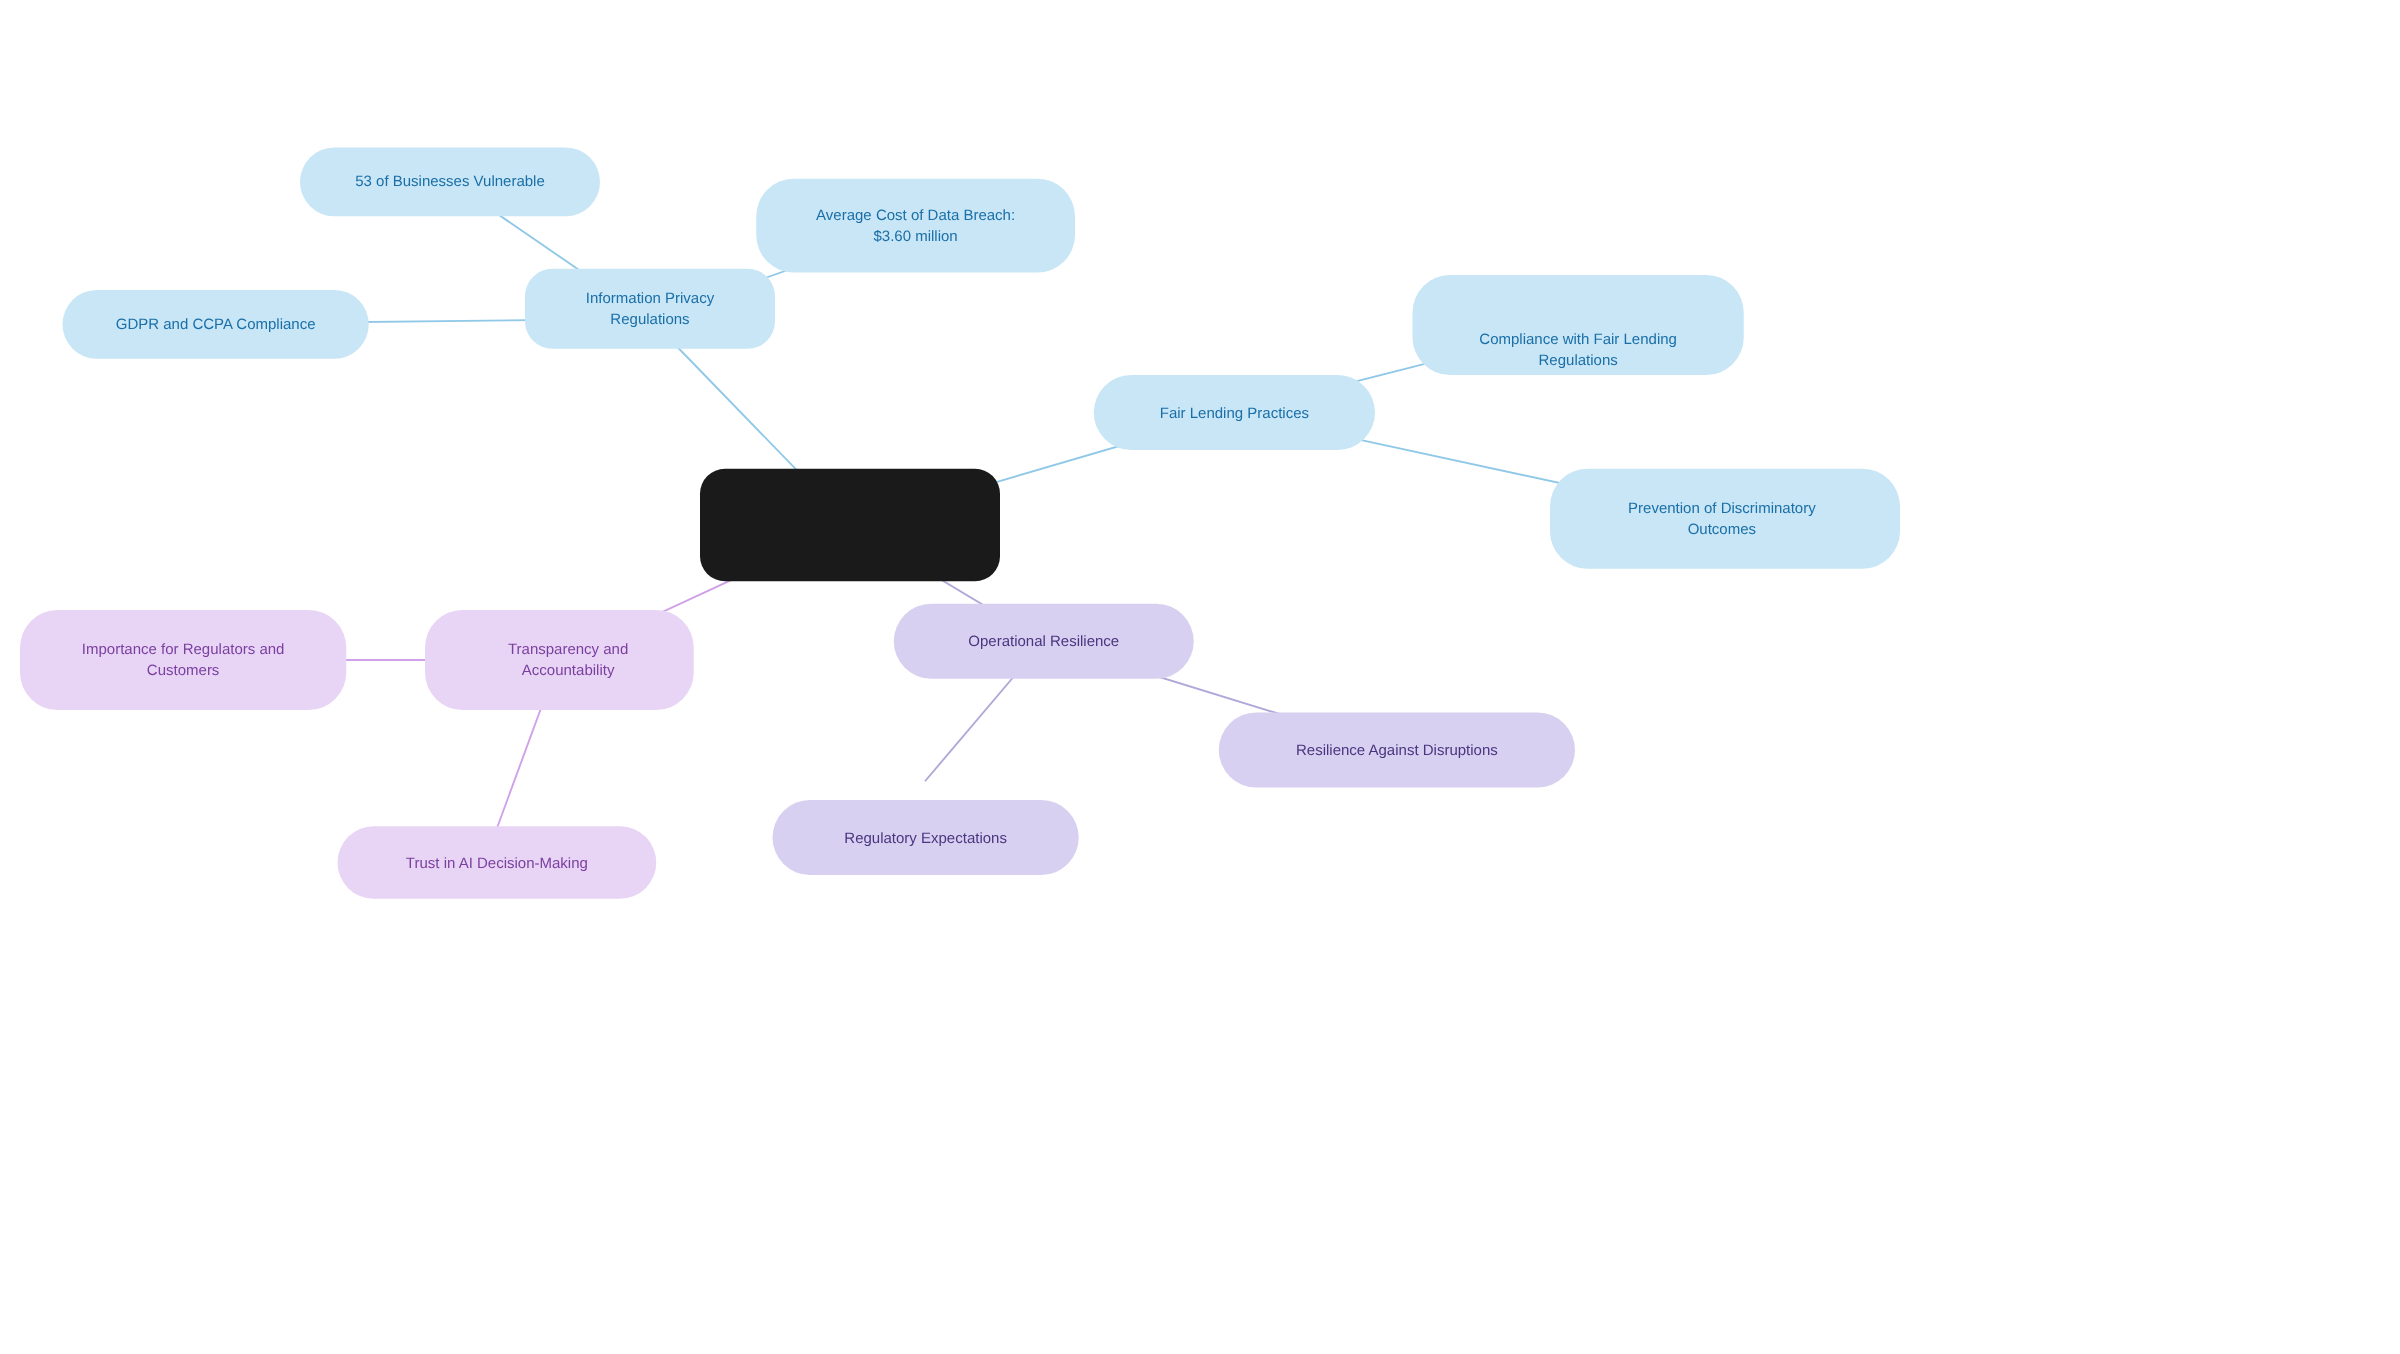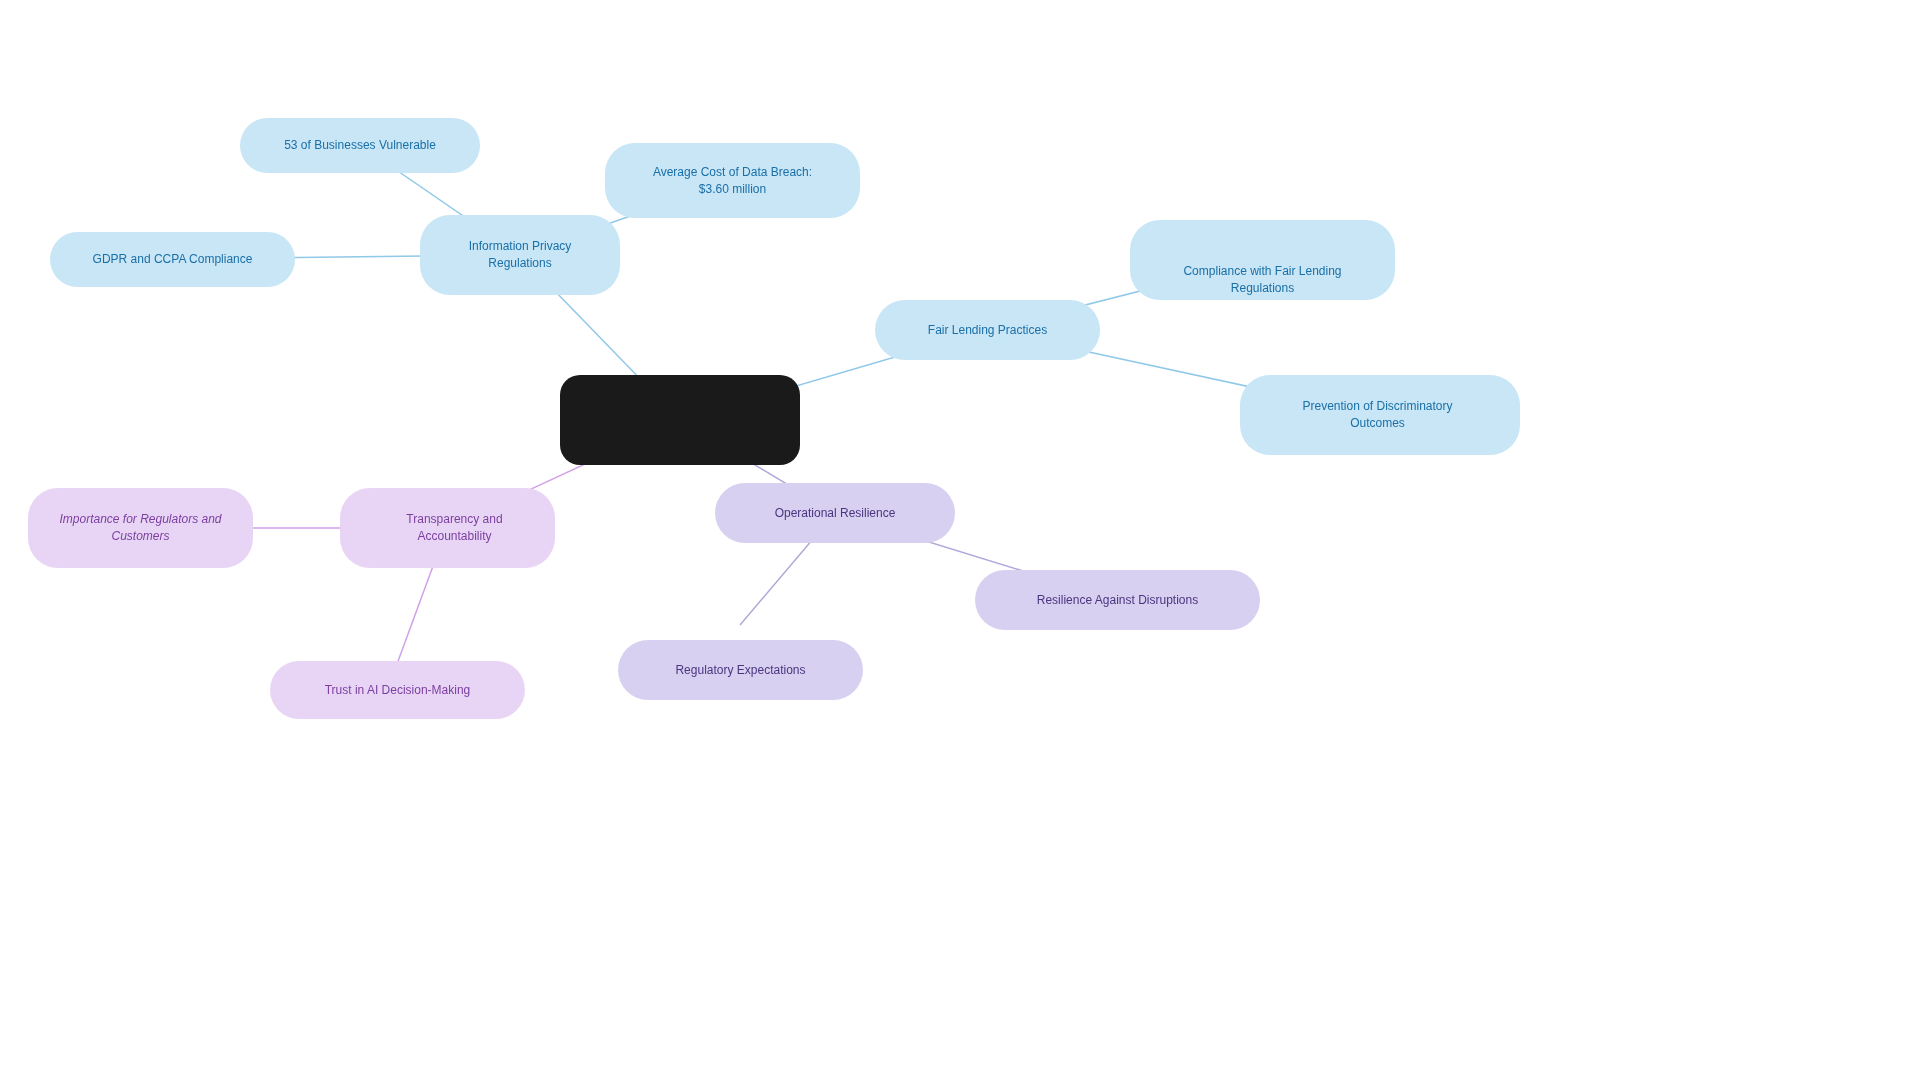--- a/index.html
+++ b/index.html
@@ -76,21 +76,21 @@
       <line x1="447" y1="528" x2="397" y2="664" stroke="#d0a0e8" stroke-width="1.5"></line>
       <line x1="680" y1="420" x2="835" y2="513" stroke="#b0a8d8" stroke-width="1.5"></line>
       <line x1="835" y1="513" x2="740" y2="625" stroke="#b0a8d8" stroke-width="1.5"></line>
       <line x1="835" y1="513" x2="1117" y2="600" stroke="#b0a8d8" stroke-width="1.5"></line>
     </svg>
 
   <div class="node node-center" id="node-center" style="left:560px; top:375px; width:240px; height:90px;">
     <span style="white-space:pre-line;"></span>
   </div>
 
-  <div class="node node-blue" id="node-info-privacy" style="left:420px; top:215px; width:200px; height:80px;">
+  <div class="node node-blue" id="node-info-privacy" style="left:420px; top:215px; width:200px; height:64px;border-radius:22px;">
     <span style="white-space:pre-line;">Information Privacy
 Regulations</span>
   </div>
   <div class="node node-blue" style="left:240px; top:118px; width:240px; height:55px;">
     <span>53 of Businesses Vulnerable</span>
   </div>
   <div class="node node-blue" style="left:50px; top:232px; width:245px; height:55px;">
     <span>GDPR and CCPA Compliance</span>
   </div>
   <div class="node node-blue" style="left:605px; top:143px; width:255px; height:75px;">
@@ -106,21 +106,21 @@
   </div>
   <div class="node node-blue" style="left:1240px; top:375px; width:280px; height:80px;padding-left:17px;">
     <span style="white-space:pre-line;">Prevention of Discriminatory
 Outcomes</span>
   </div>
 
   <div class="node node-purple" style="left:340px; top:488px; width:215px; height:80px;padding-left:36px;">
     <span style="white-space:pre-line;">Transparency and
 Accountability</span>
   </div>
-  <div class="node node-purple" style="left:28px; top:488px; width:225px; height:80px;font-style:italic;">
+  <div class="node node-purple" style="left:16px; top:488px; width:261px; height:80px;">
     <span style="white-space:pre-line;">Importance for Regulators and
 Customers</span>
   </div>
   <div class="node node-purple" style="left:270px; top:635px; width:255px; height:58px;margin-top:26px;">
     <span>Trust in AI Decision-Making</span>
   </div>
 
   <div class="node node-lavender" style="left:715px; top:483px; width:240px; height:60px;">
     <span>Operational Resilience</span>
   </div>

